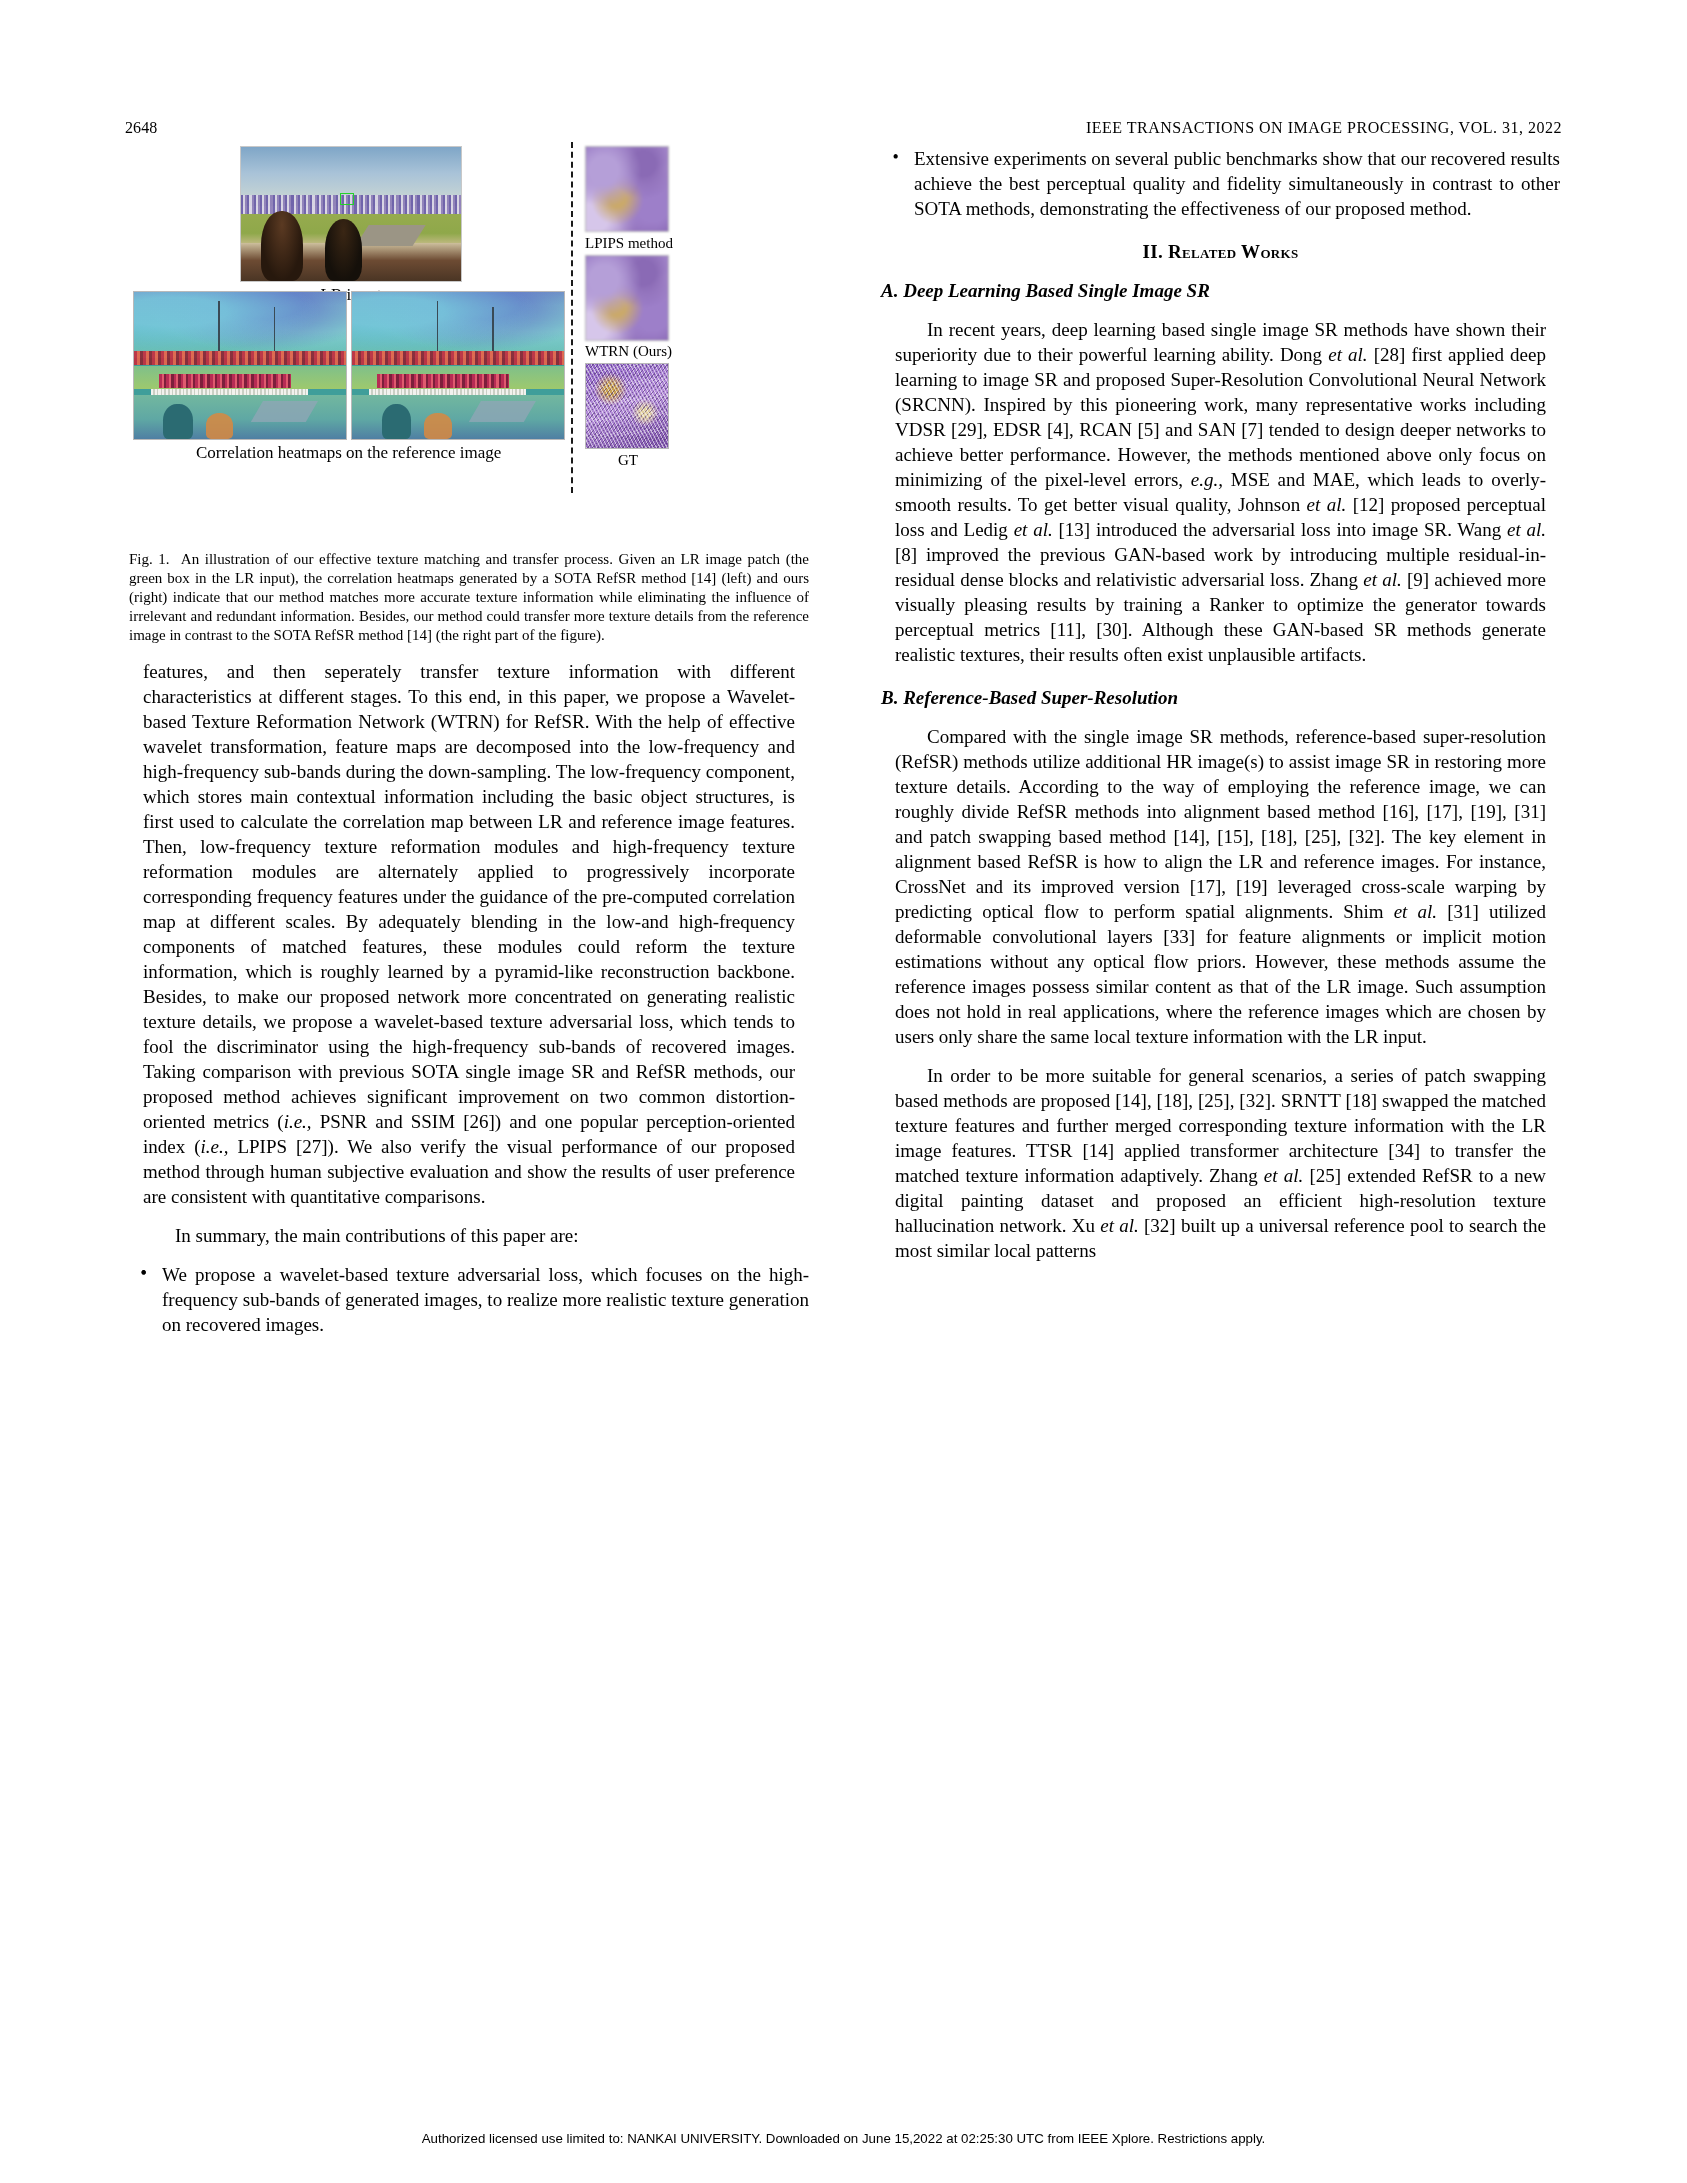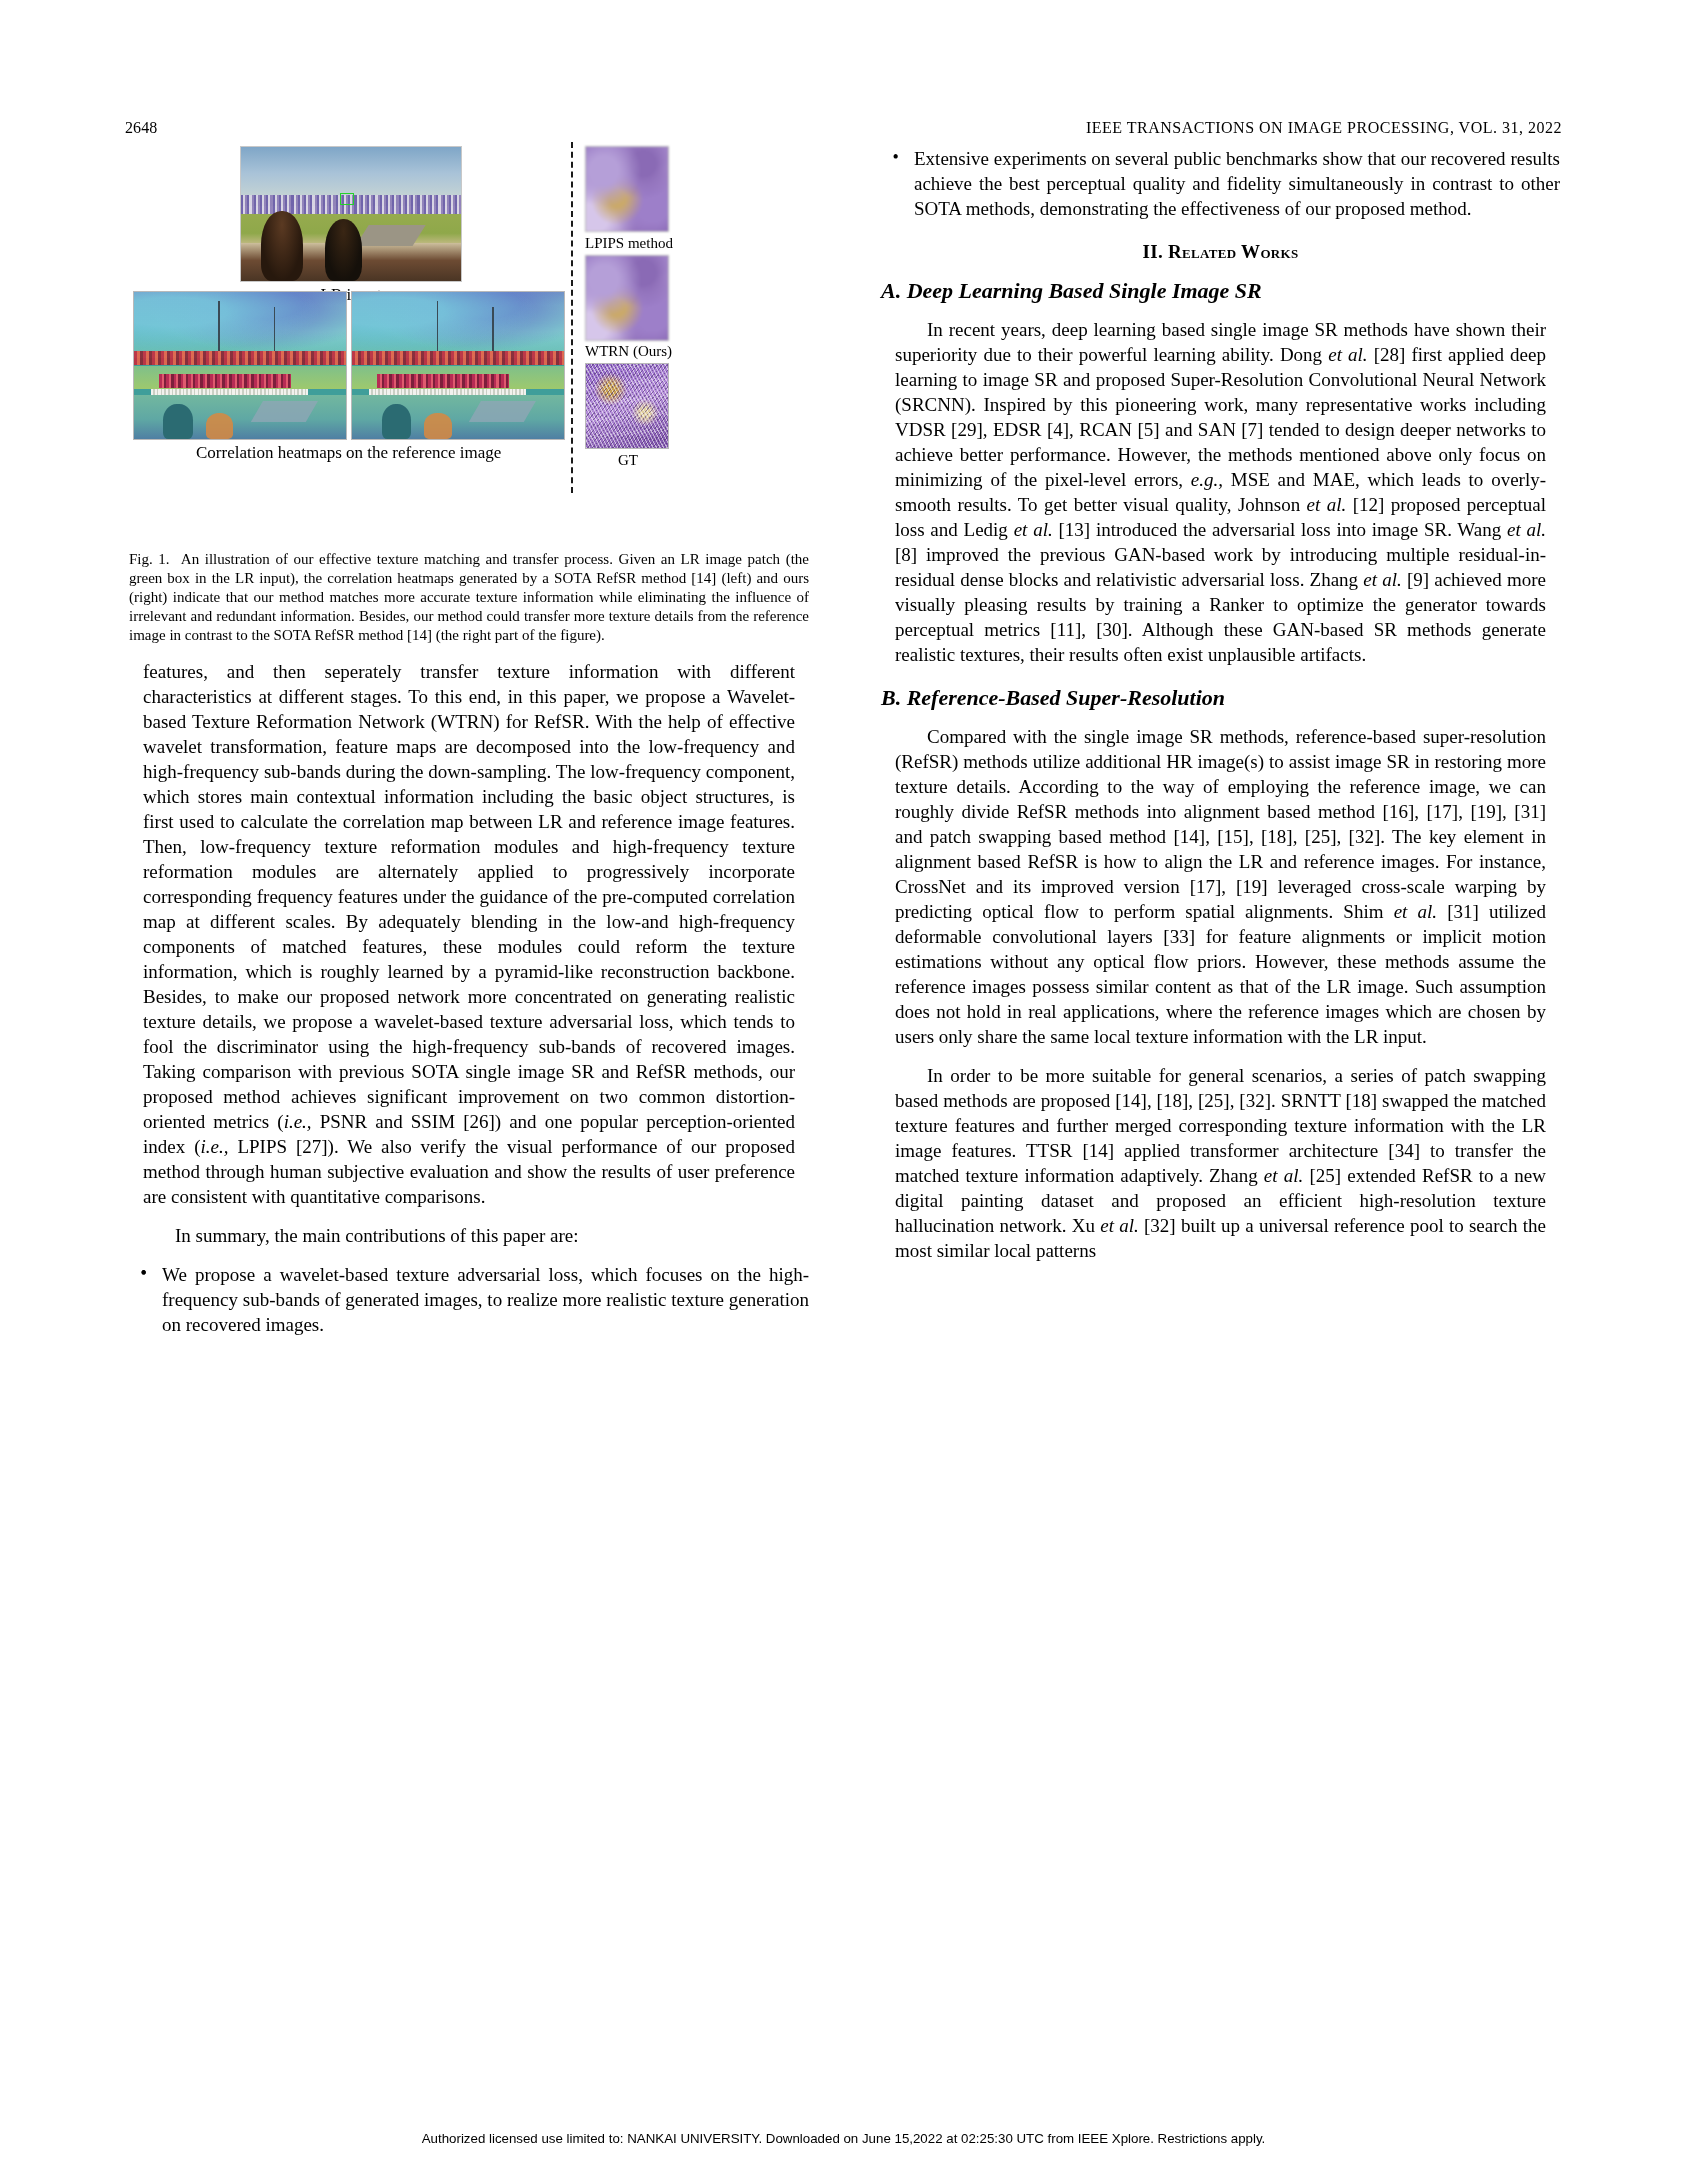--- a/index.html
+++ b/index.html
@@ -44,21 +44,21 @@
     text-align:center;
     font-size:19px;
     font-variant:small-caps;
     letter-spacing:0.3px;
     font-family:Liberation Serif, serif;
   }
   .sec-head .num { font-variant:normal; }
   .subsec-head {
     margin:15.7px 0 7.3px 0;
     font-style:italic;
-    font-size:22px;
+    font-size:19px;
     line-height:24px;
   }
   ul.bullets { list-style:none; margin:0; padding:0; }
   ul.bullets li {
     position:relative;
     margin:0 0 3.1px 0;
     padding-left:33px;
     font-size:19px;
     line-height:25px;
     text-align:justify;

